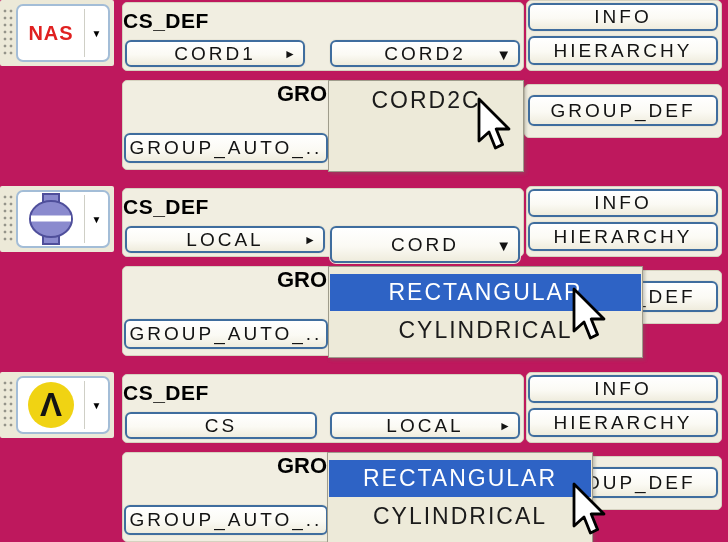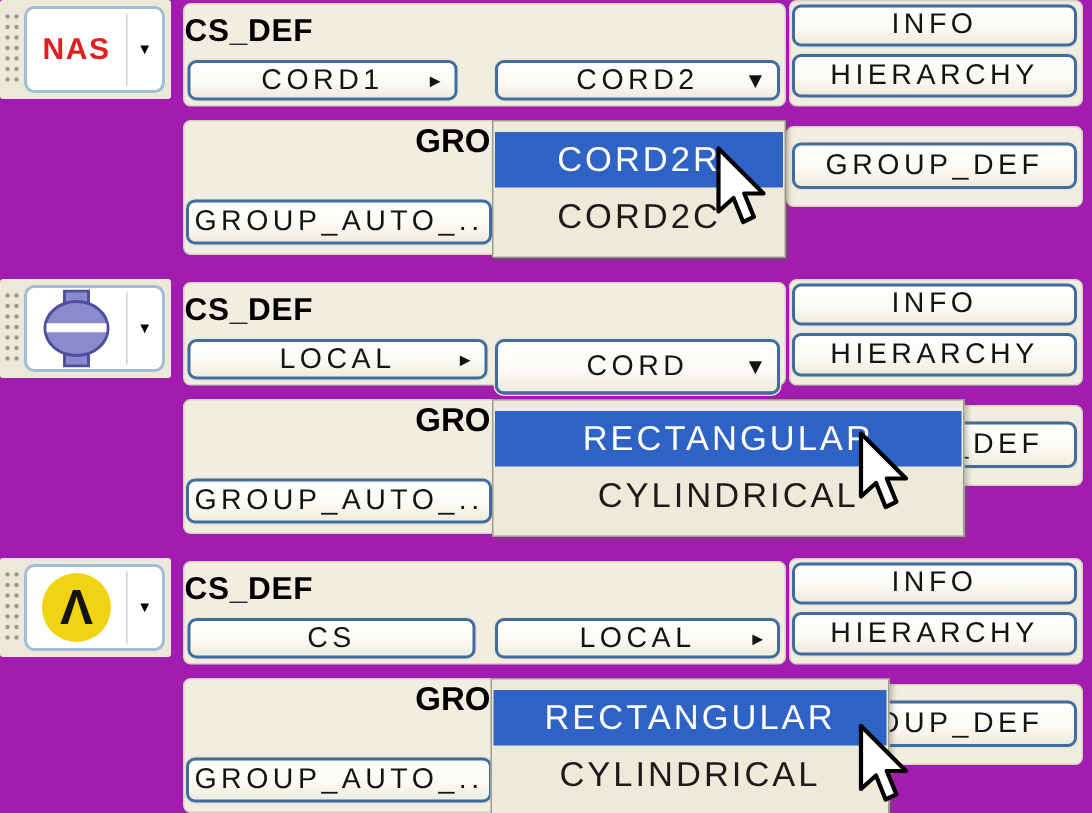--- a/index.html
+++ b/index.html
@@ -1,16 +1,16 @@
 <!DOCTYPE html>
 <html><head>
 <meta charset="utf-8">
 <style>
   html,body{margin:0;padding:0;background:#fff;}
-  #screen{position:relative;width:728px;height:542px;background:#a21caf;overflow:hidden;
+  #screen{position:relative;width:728px;height:542px;background:#be185d;overflow:hidden;
           font-family:"Liberation Sans",sans-serif;}
   .row{position:absolute;left:0;width:728px;height:186px;}
 
   
   .strip{position:absolute;left:0;top:0;width:114px;height:66px;background:#ece9d8;border-radius:2px;}
   .dots{position:absolute;left:3px;top:9px;width:11px;height:48px;
         background:radial-gradient(circle at 2px 2px,#94948a 1.2px,rgba(0,0,0,0) 1.7px) 0 0/6px 7px repeat;}
   .iconbox{position:absolute;left:16px;top:4px;width:94px;height:58px;background:#fff;
            border:2px solid #a3bdd7;border-radius:7px;box-sizing:border-box;}
   .icon-area{position:absolute;left:0;top:0;width:66px;height:54px;display:flex;align-items:center;justify-content:center;}
@@ -93,21 +93,20 @@
     </div>
     <button class="xpbtn" style="left:124px;top:133px;width:204px;height:30px;">
       <span>GROUP_AUTO_..</span>
     </button>
     <div class="panel group-right"></div>
     <button class="xpbtn" style="left:528px;top:95px;width:190px;height:31px;">
       <span>GROUP_DEF</span>
     </button>
 
     <div class="dropdown" style="left:328px;width:196px;">
-      <div class="dd-item sel">CORD2R</div>
       <div class="dd-item">CORD2C</div>
     </div>
 
     <svg class="cursor" style="left:477px;top:97px;" width="40" height="60" viewBox="0 0 20 30">
       <polygon points="1,1 1,22 6,17.5 9.2,25.5 12.8,23.8 9.6,16 16,16" fill="#ffffff" stroke="#000000" stroke-width="1.4" stroke-linejoin="round"></polygon>
     </svg>
   </div>
 
   <div class="row" style="top:186px">
     <div class="strip">

